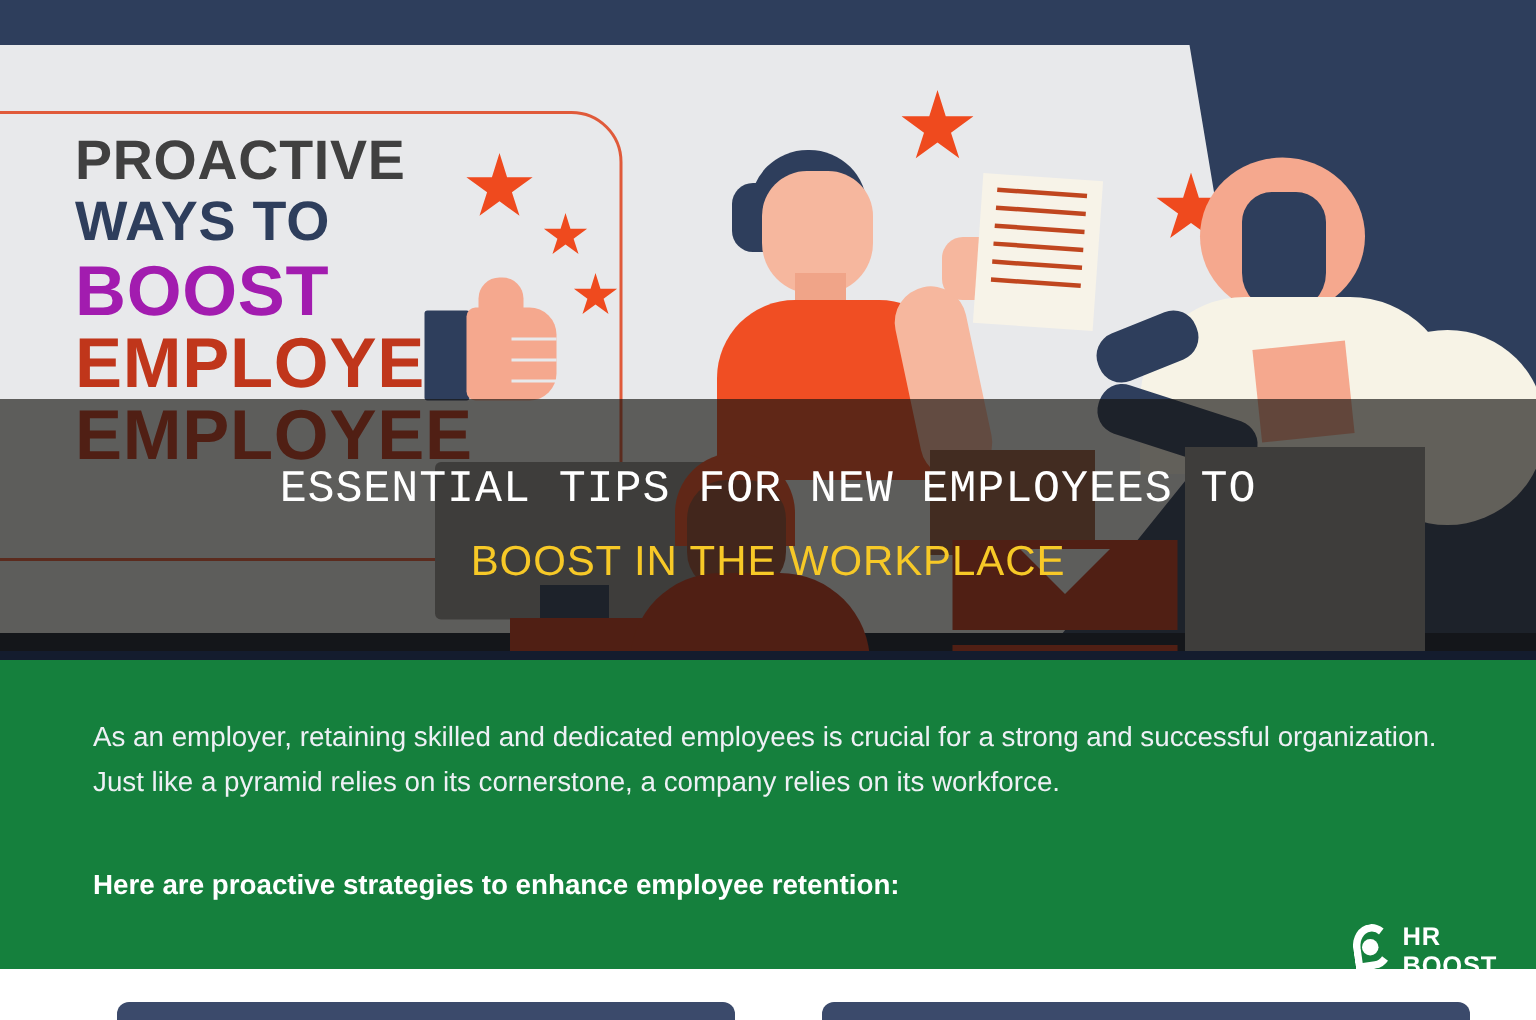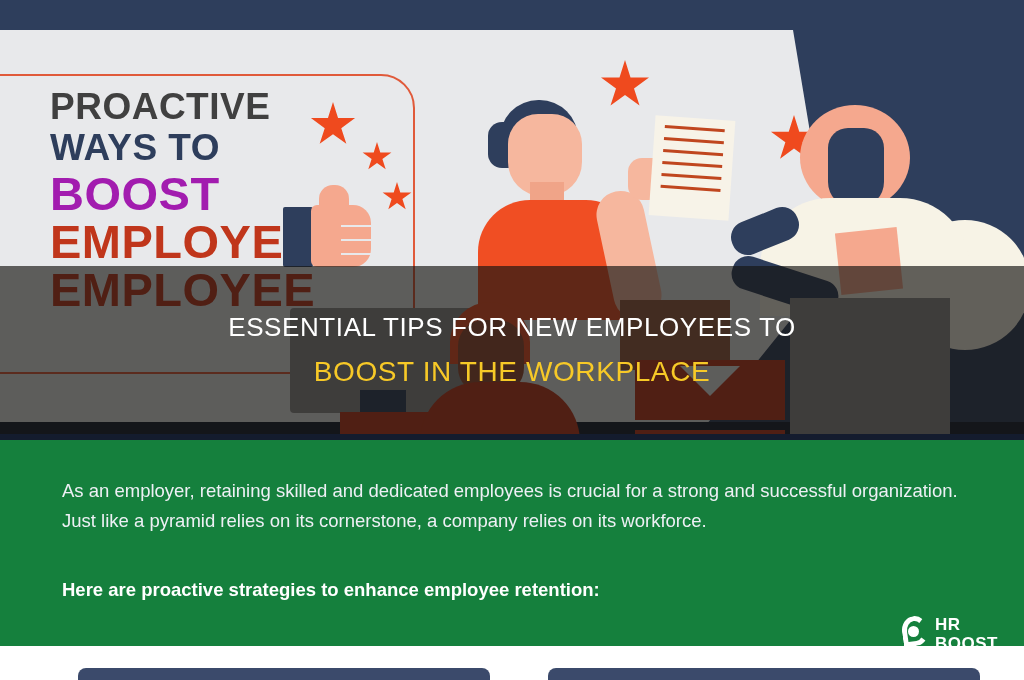--- a/index.html
+++ b/index.html
@@ -101,22 +101,22 @@
   .circle-w{ left:470px; top:190px; width:130px; height:130px; background:#f7f3e6; border-radius:50%; }
   .dark-base{ left:-430px; top:392px; width:1030px; height:50px; background:#141c2e; }
 
   
   .overlay {
     position:absolute; left:0; top:266px; width:1024px; height:168px;
     background:rgba(22,20,16,0.66);
     display:flex; flex-direction:column; align-items:center; justify-content:center;
   }
   .ov-line1 {
-    color:#ffffff; font-size:26px; font-weight:400; letter-spacing:0.6px;
-    text-align:center; line-height:1.25;
+    color:#ffffff; font-size:30px; font-weight:400; letter-spacing:0.6px;
+    text-align:center; line-height:1.25;font-family:Liberation Mono, monospace;
   }
   .ov-line2 {
     color:#f7c927; font-size:28px; font-weight:400; letter-spacing:0.6px;
     text-align:center; line-height:1.25; margin-top:10px;
   }
 
   
   .body-section {
     position:absolute; left:0; top:434px; width:1024px; height:212px;
     background:#15803d;

